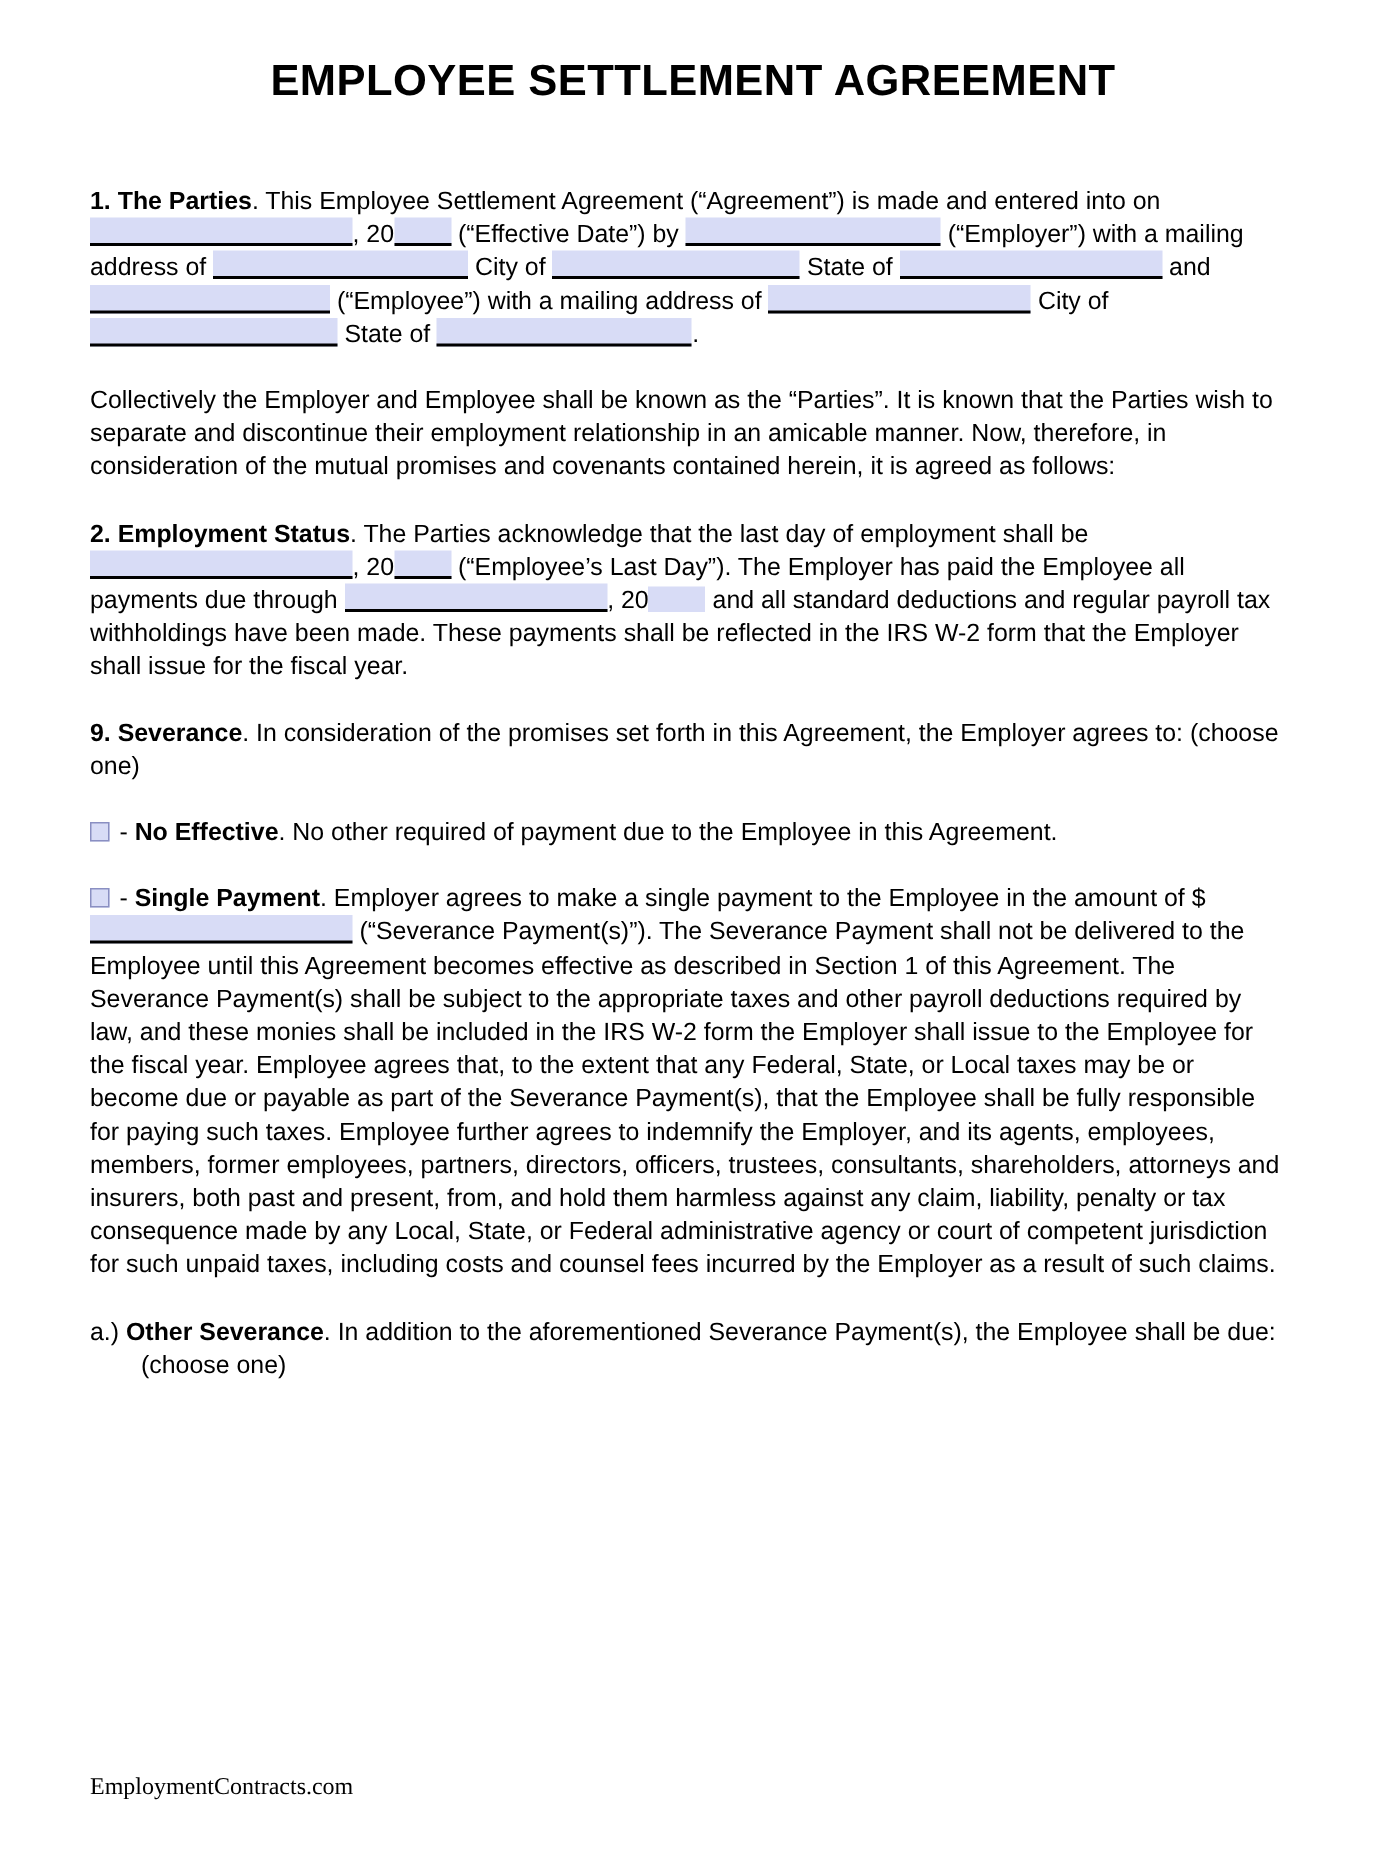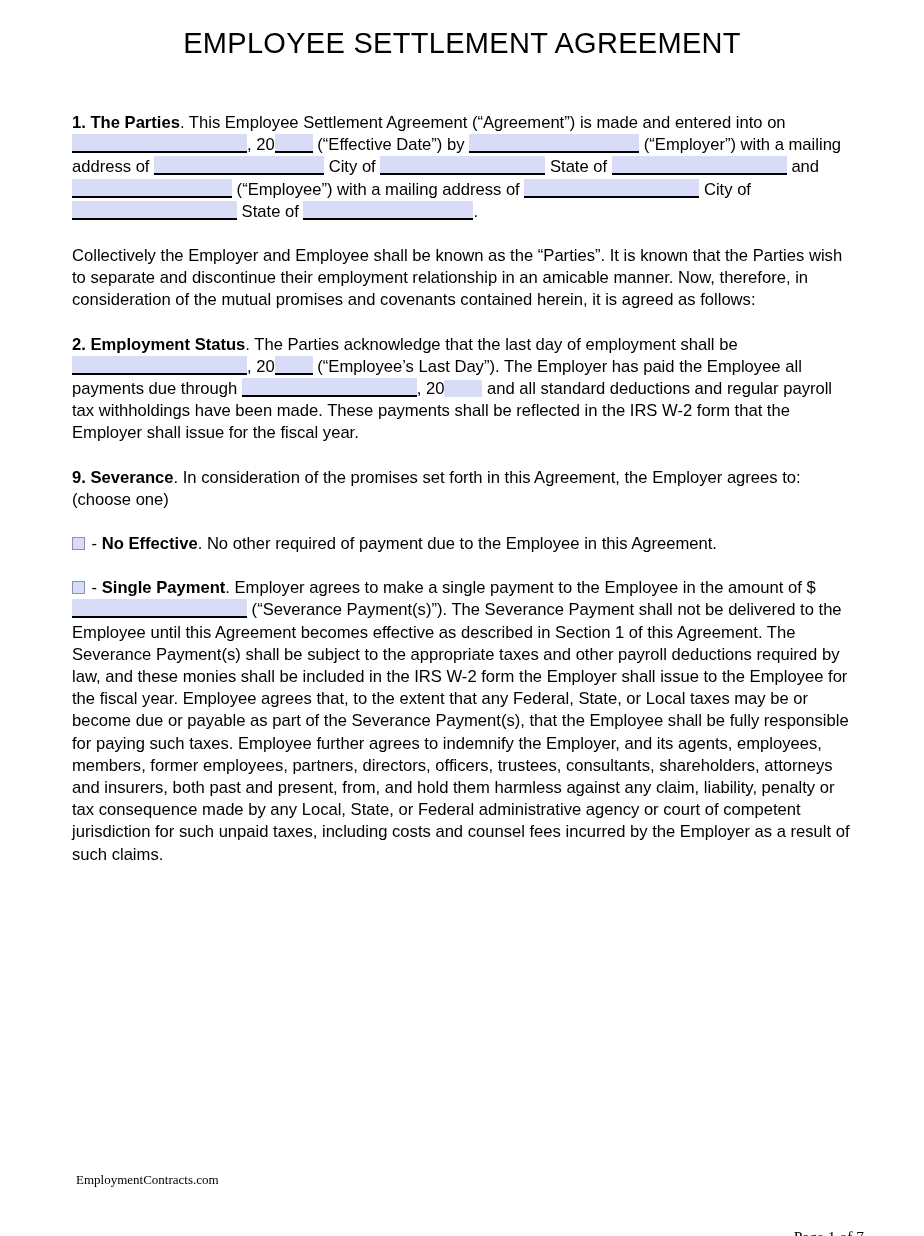--- a/index.html
+++ b/index.html
@@ -22,37 +22,37 @@
     width: 924px;
     height: 1236px;
     box-sizing: border-box;
     padding: 0;
   }
 
   
   .doc-title {
     text-align: center;
     font-size: 29px;
-    font-weight: normal;
+    font-weight: bold;
     letter-spacing: 0.3px;
-    margin: 0;
+    margin: 11px;
     padding: 28px 0 0 0;
     line-height: 1.1;
   }
 
   
   .content {
     position: absolute;
     left: 60px;
     top: 112px;
     width: 796px;
   }
 
   p.para {
-    margin: 0 0 0 12px;
+    margin: 0 0 0 0;
     font-size: 16.6px;
     line-height: 22.2px;
     text-align: left;
   }
   .gap-md { height: 22px; }
 
   .b { font-weight: bold; }
 
   
   .fill {
@@ -91,23 +91,23 @@
   .indent2 .hang {
     display: block;
     padding-left: 34px;
     text-indent: -34px;
   }
   .indent3 { margin-left: 148px; }
 
   
   .footer-left {
     position: absolute;
-    left: 76px;
+    left: 60px;
     top: 1172px;
-    font-size: 13px;
+    font-size: 16px;
     font-family: "Liberation Serif", serif;
   }
   .footer-right {
     position: absolute;
     right: 60px;
     top: 1228px;
     font-size: 15.5px;
     font-family: "Liberation Serif", serif;
   }
 </style>
@@ -137,20 +137,23 @@
     <div class="gap-md"></div>
 
     <p class="para indent1"><span class="cbox"></span><span> - </span><span class="b">No Effective</span><span>. No other required of payment due to the Employee in this Agreement.</span></p>
 
     <div class="gap-md"></div>
 
     <p class="para indent1"><span class="cbox"></span><span> - </span><span class="b">Single Payment</span><span>. Employer agrees to make a single payment to the Employee in the amount of $</span><span class="fill f-w175"></span><span> (“Severance Payment(s)”). The Severance Payment shall not be delivered to the Employee until this Agreement becomes effective as described in Section 1 of this Agreement. The Severance Payment(s) shall be subject to the appropriate taxes and other payroll deductions required by law, and these monies shall be included in the IRS W-2 form the Employer shall issue to the Employee for the fiscal year. Employee agrees that, to the extent that any Federal, State, or Local taxes may be or become due or payable as part of the Severance Payment(s), that the Employee shall be fully responsible for paying such taxes. Employee further agrees to indemnify the Employer, and its agents, employees, members, former employees, partners, directors, officers, trustees, consultants, shareholders, attorneys and insurers, both past and present, from, and hold them harmless against any claim, liability, penalty or tax consequence made by any Local, State, or Federal administrative agency or court of competent jurisdiction for such unpaid taxes, including costs and counsel fees incurred by the Employer as a result of such claims.</span></p>
 
     <div class="gap-md"></div>
 
+    <p class="para indent2">
+        <span class="hang"><span>a.) </span><span class="b">Other Severance</span><span>. In addition to the aforementioned Severance Payment(s), the Employee shall be due: (choose one)</span></span>
+      </p>
 
     <div class="gap-md"></div>
 
 
     <div class="gap-md"></div>
 
 
   </div>
 
   <div class="footer-left">EmploymentContracts.com</div>

